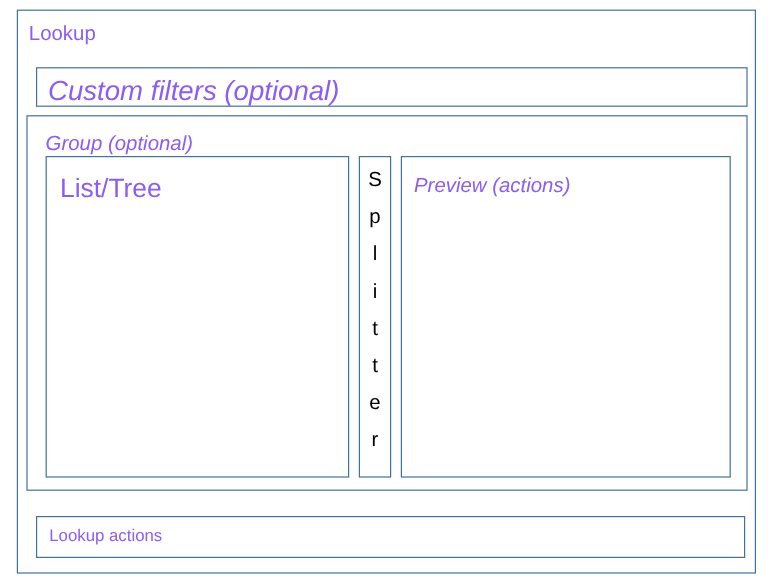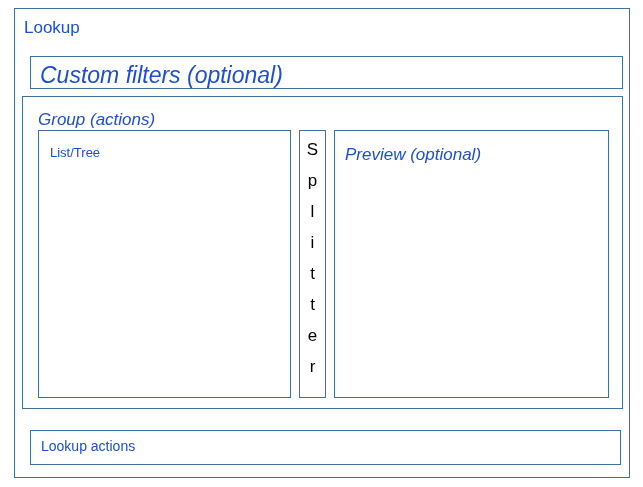--- a/index.html
+++ b/index.html
@@ -23,21 +23,21 @@
     position: absolute;
     box-sizing: border-box;
     background: #ffffff;
     border: 1px solid #41719C;
   }
 
   .label {
     position: absolute;
     white-space: nowrap;
     line-height: 1;
-    color: #1d4ed8;
+    color: #8b5cf6;
   }
 
   
   #lookup-frame {
     left: 14px;
     top: 8px;
     width: 616px;
     height: 470px;
   }
   #lookup-title {
@@ -78,21 +78,21 @@
   
   #list-tree-box {
     left: 38px;
     top: 130px;
     width: 253px;
     height: 268px;
   }
   #list-tree-label {
     left: 50px;
     top: 146px;
-    font-size: 13px;
+    font-size: 22px;
     font-style: normal;
   }
 
   
   #splitter-box {
     left: 299px;
     top: 130px;
     width: 27px;
     height: 268px;
   }
@@ -147,38 +147,38 @@
 <div class="box" id="lookup-frame"></div>
 
 <div class="label" id="lookup-title">Lookup</div>
 
 <div class="box" id="custom-filters-box"></div>
 
 <div class="label" id="custom-filters-label">Custom filters (optional)</div>
 
 <div class="box" id="group-box"></div>
 
-<div class="label" id="group-label">Group (actions)</div>
+<div class="label" id="group-label">Group (optional)</div>
 
 <div class="box" id="list-tree-box"></div>
 
 <div class="label" id="list-tree-label">List/Tree</div>
 
 <div class="box" id="splitter-box"></div>
 
 <div id="splitter-stack">
   <span>S</span>
   <span>p</span>
   <span>l</span>
   <span>i</span>
   <span>t</span>
   <span>t</span>
   <span>e</span>
   <span>r</span>
 </div>
 
 <div class="box" id="preview-box"></div>
 
-<div class="label" id="preview-label">Preview (optional)</div>
+<div class="label" id="preview-label">Preview (actions)</div>
 
 <div class="box" id="lookup-actions-box"></div>
 
 <div class="label" id="lookup-actions-label">Lookup actions</div>
 
 </body></html>

